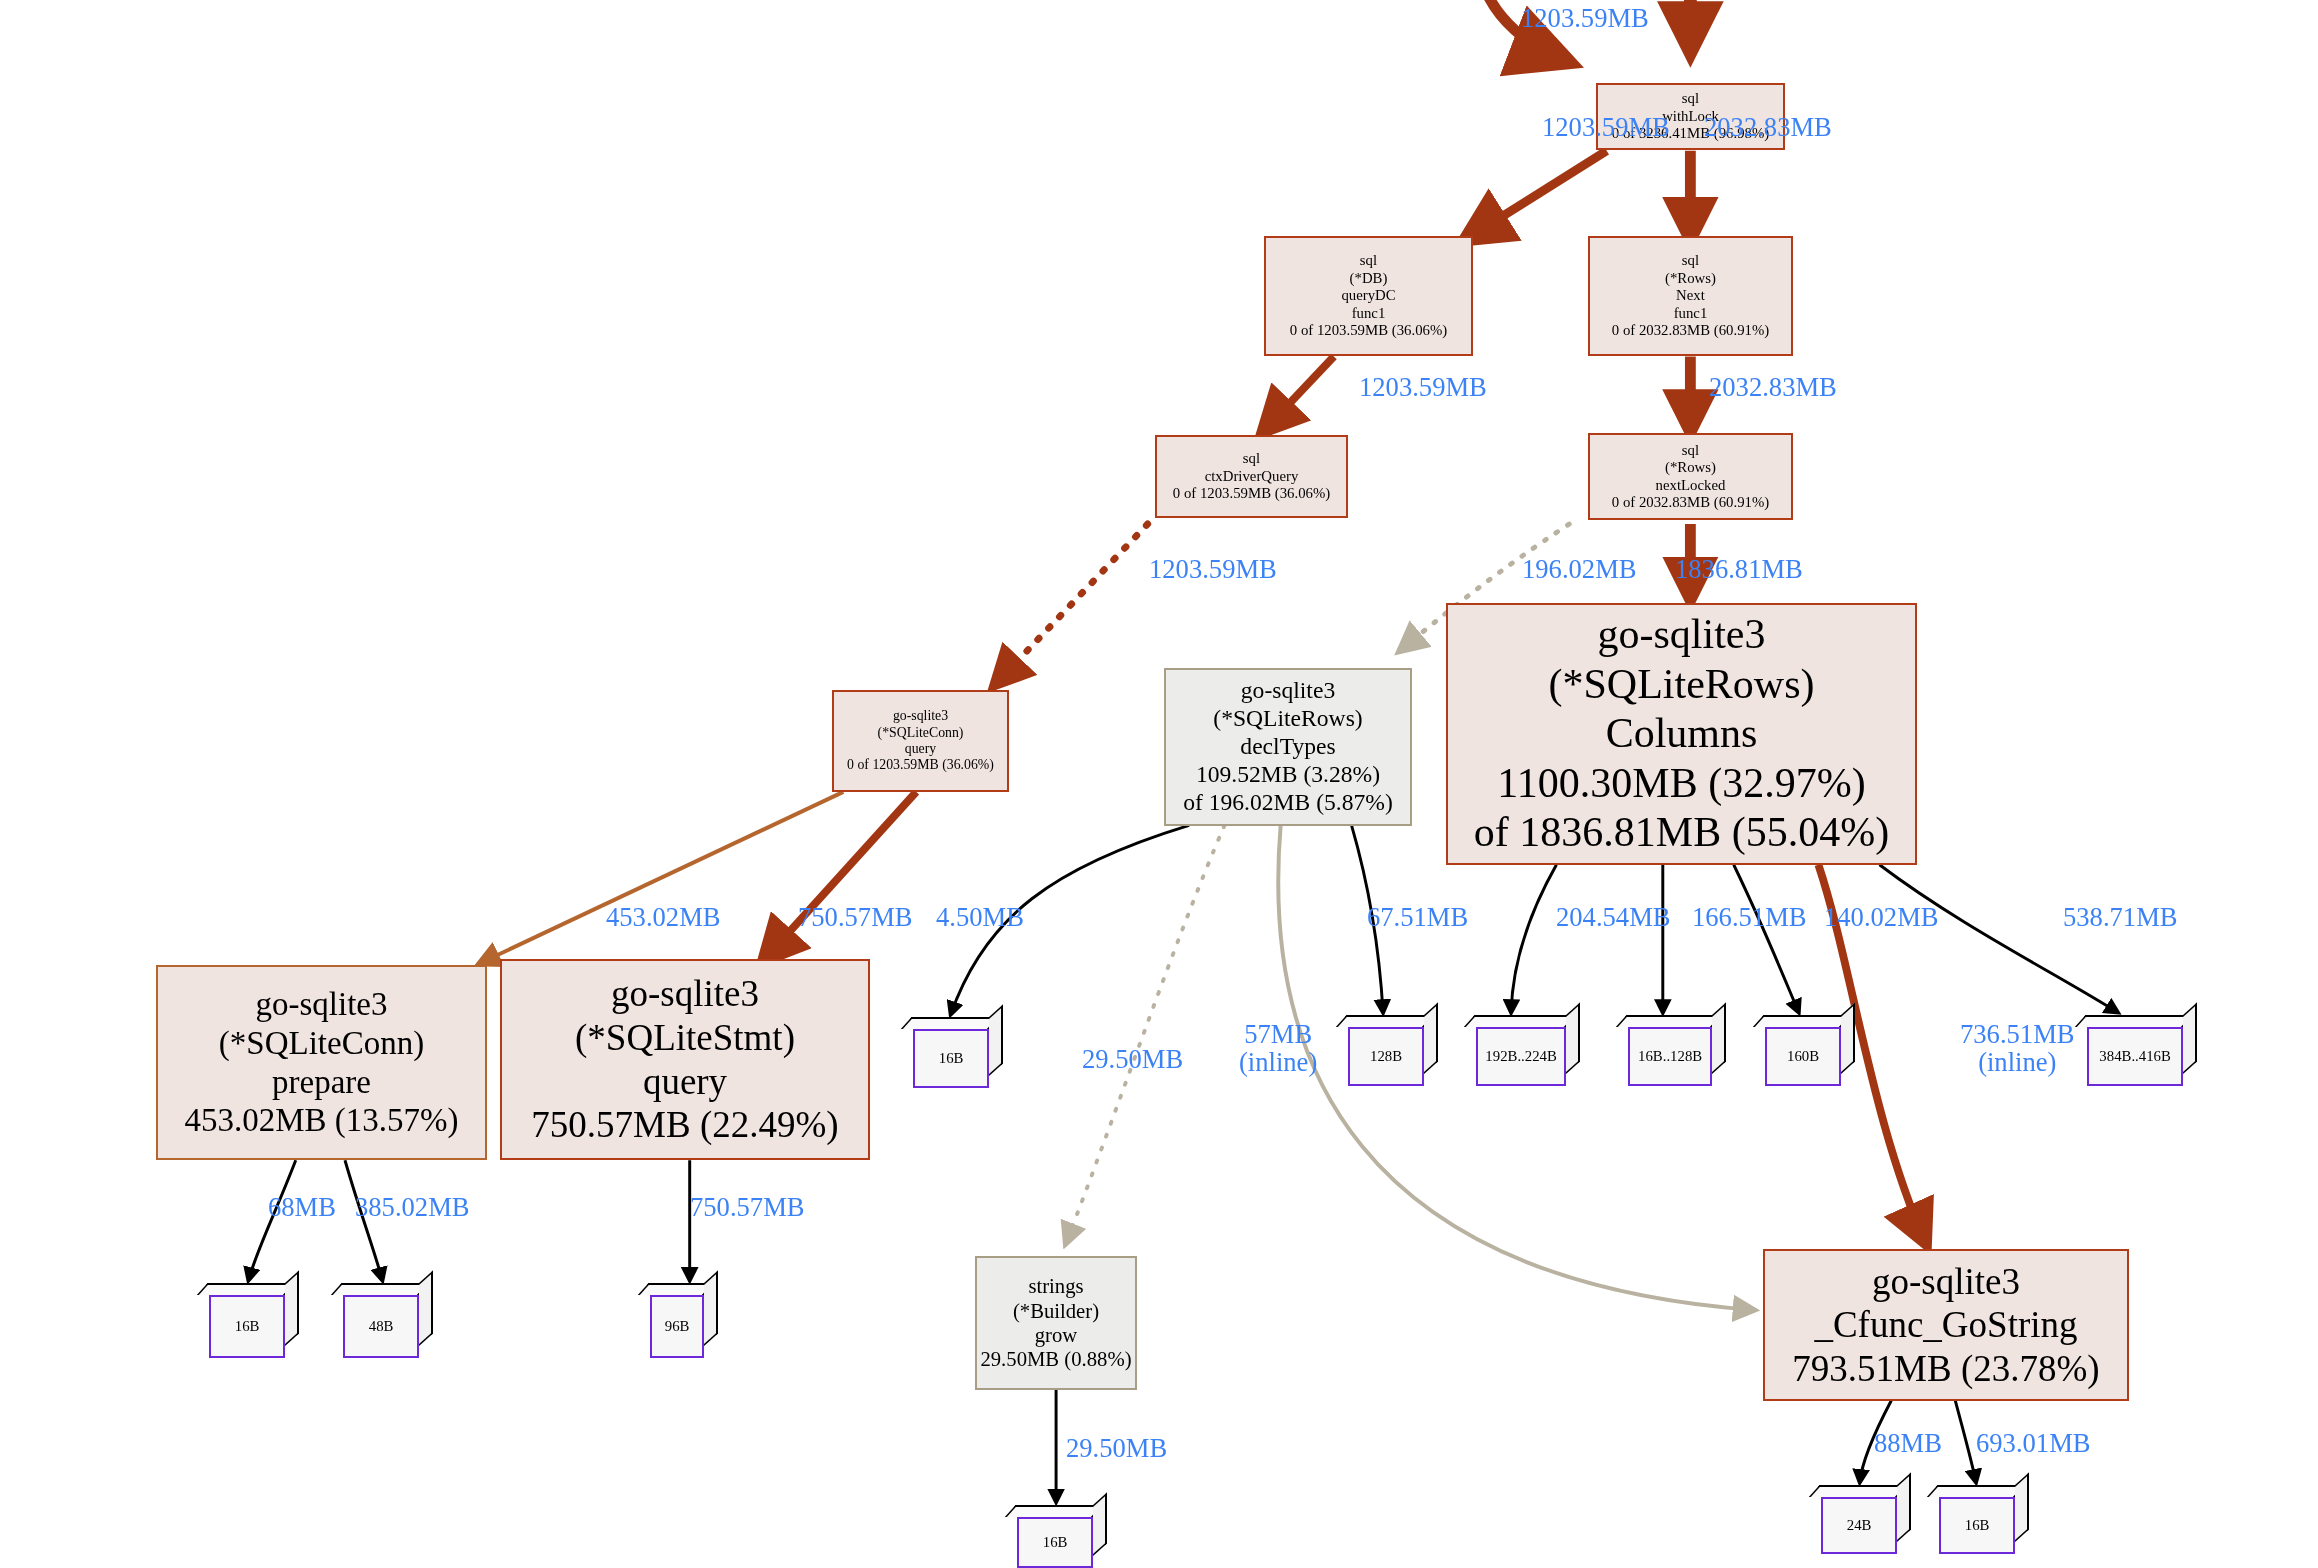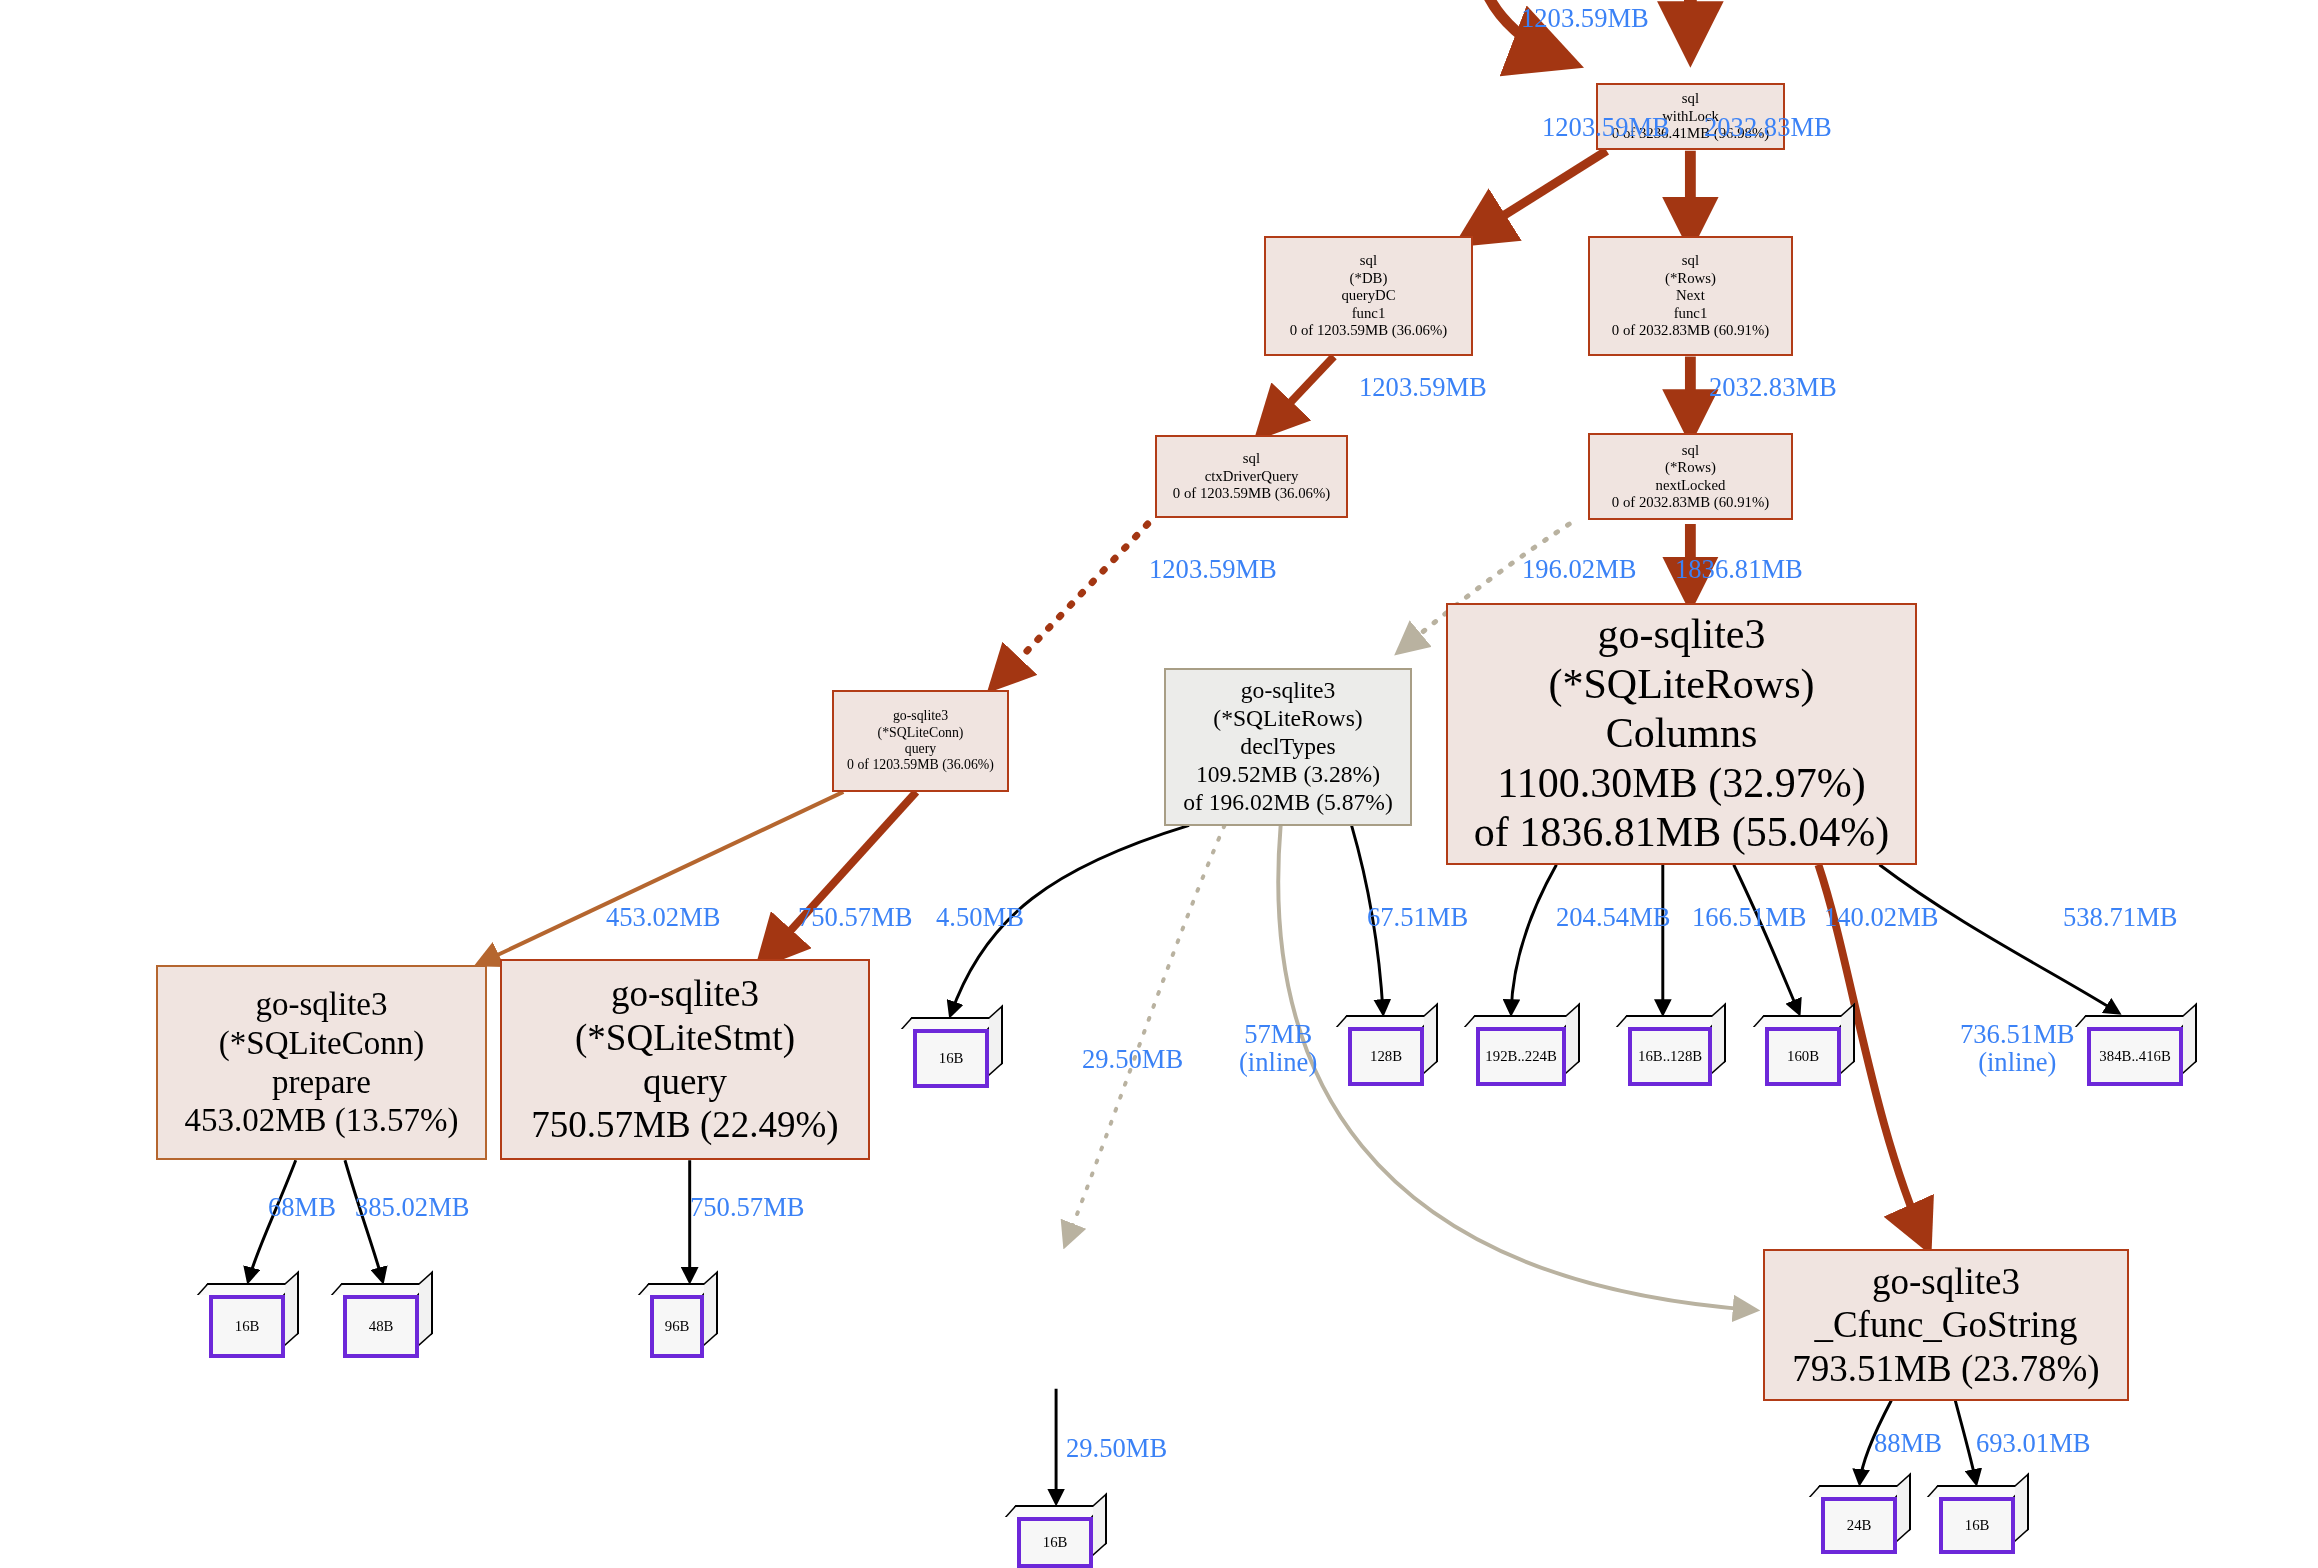--- a/index.html
+++ b/index.html
@@ -9,21 +9,21 @@
   svg#edges{position:absolute;left:0;top:0;width:2319px;height:1568px;pointer-events:none;}
 
   .node{position:absolute;box-sizing:border-box;display:flex;flex-direction:column;
         align-items:center;justify-content:center;text-align:center;line-height:1.18;
         background:#f0e4e0;border:2px solid #b23c17;}
   .node .ln{display:block;white-space:nowrap;}
 
   
   .leaf{position:absolute;box-sizing:border-box;}
   .leaf .face{position:absolute;left:0;top:11.8px;right:13.8px;bottom:0;background:#f7f7f7;
-              border:4px solid #6d28d9;display:flex;align-items:center;justify-content:center;margin-left:12px;}
+              border:2px solid #6d28d9;display:flex;align-items:center;justify-content:center;margin-left:12px;}
   .leaf .face span{font-size:14.8px;white-space:nowrap;}
   .leaf .top{position:absolute;left:0;top:0;right:13.8px;height:11.8px;background:#fafafa;
              border:2px solid #000;border-bottom:none;box-sizing:border-box;
              transform:skewX(-42deg);transform-origin:bottom left;}
   .leaf .side{position:absolute;right:0;top:0;width:13.8px;bottom:11.8px;background:#f2f2f2;
               border:2px solid #000;border-left:none;box-sizing:border-box;
               transform:skewY(-42deg);transform-origin:top left;}
 
   .elabel{position:absolute;white-space:nowrap;font-size:26.6px;color:#3b82f6;}
   .elabel.two{line-height:1.05;text-align:center;}
@@ -166,20 +166,26 @@
   <span class="ln">453.02MB (13.57%)</span>
 </div>
 
 <div class="node" style="left:500px;top:959px;width:370px;height:201px;font-size:37px;">
   <span class="ln">go-sqlite3</span>
   <span class="ln">(*SQLiteStmt)</span>
   <span class="ln">query</span>
   <span class="ln">750.57MB (22.49%)</span>
 </div>
 
+<div class="node cold" style="left:975px;top:1256px;width:162px;height:134px;font-size:20.7px;">
+  <span class="ln">strings</span>
+  <span class="ln">(*Builder)</span>
+  <span class="ln">grow</span>
+  <span class="ln">29.50MB (0.88%)</span>
+</div>
 
 <div class="node" style="left:1763px;top:1249px;width:366px;height:152px;font-size:37px;">
   <span class="ln">go-sqlite3</span>
   <span class="ln">_Cfunc_GoString</span>
   <span class="ln">793.51MB (23.78%)</span>
 </div>
 
 <div class="leaf" style="left:901px;top:1017px;width:102px;height:71px;">
   <div class="top"></div>
   <div class="side"></div>

